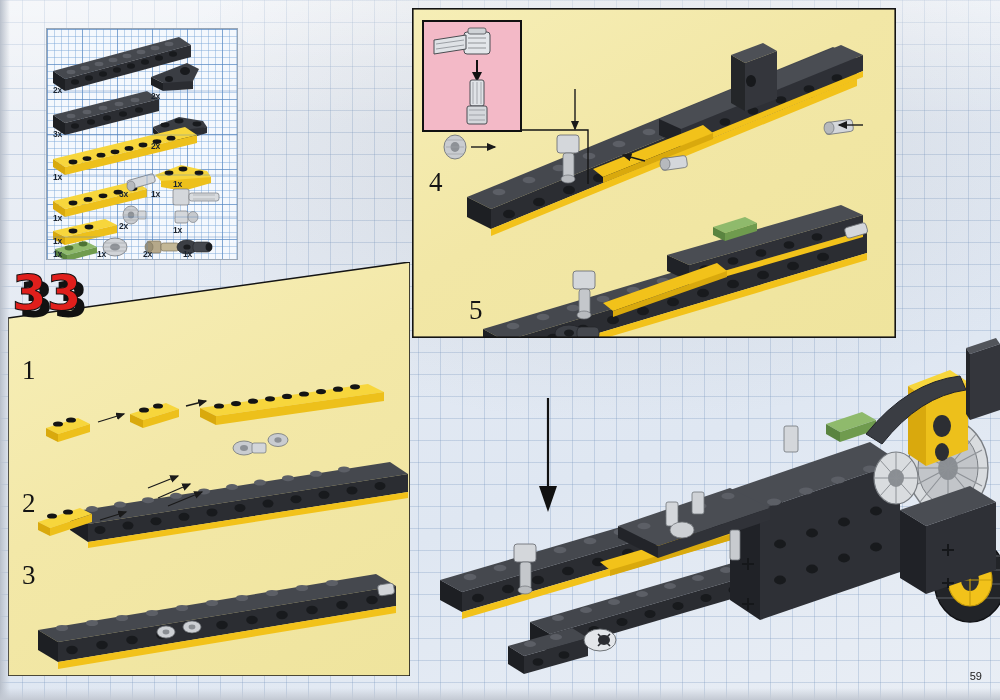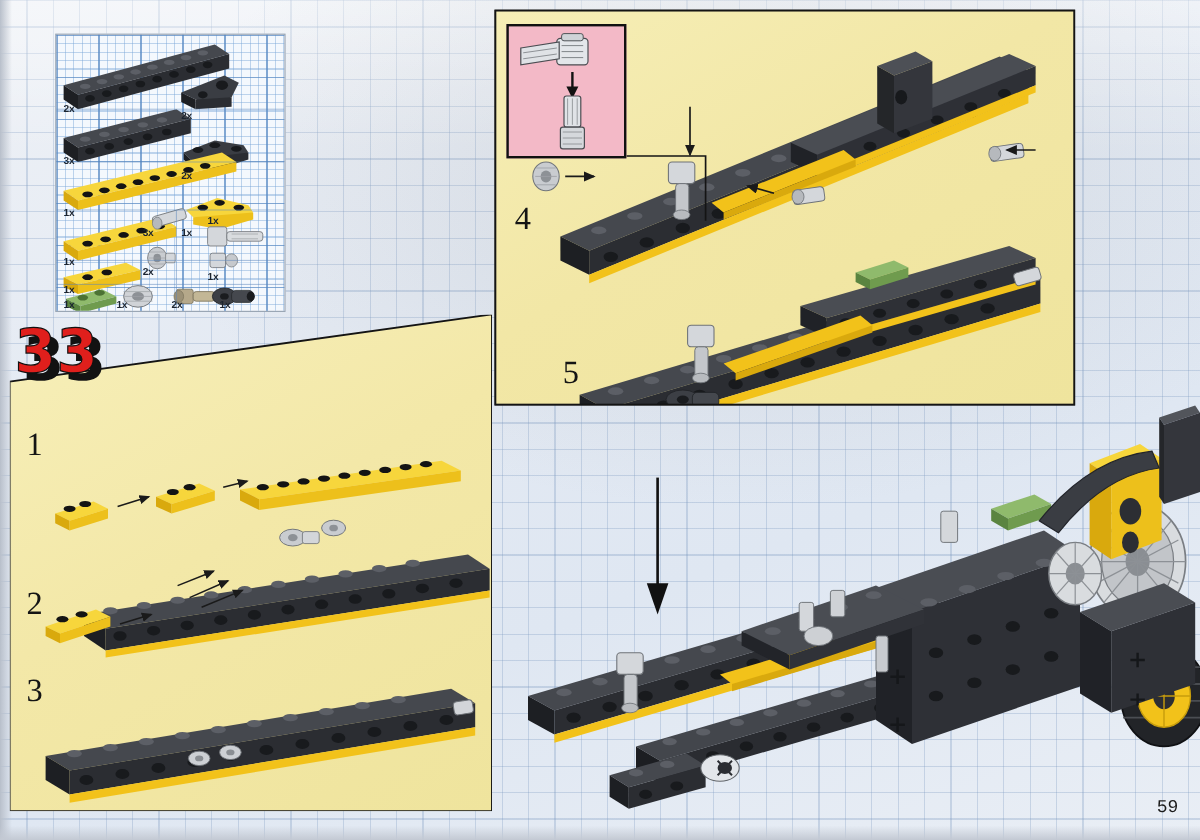--- a/index.html
+++ b/index.html
@@ -169,23 +169,23 @@
     font-family: "Liberation Serif", serif;
     z-index: 22;
     line-height: 1;
   }
 
   
   .page-num {
     position: absolute;
     right: 18px;
     bottom: 18px;
-    font-size: 15px;
+    font-size: 11px;
     color: #1b1b1b;
-    font-family: Liberation Mono, monospace;
+    font-family: Liberation Sans, sans-serif;
     z-index: 30;
   }
 
   
   .arrow-svg { position: absolute; z-index: 24; pointer-events: none; overflow: visible; }
 
   
   .model { position: absolute; z-index: 20; }
   .model svg { display: block; overflow: visible; }
 

